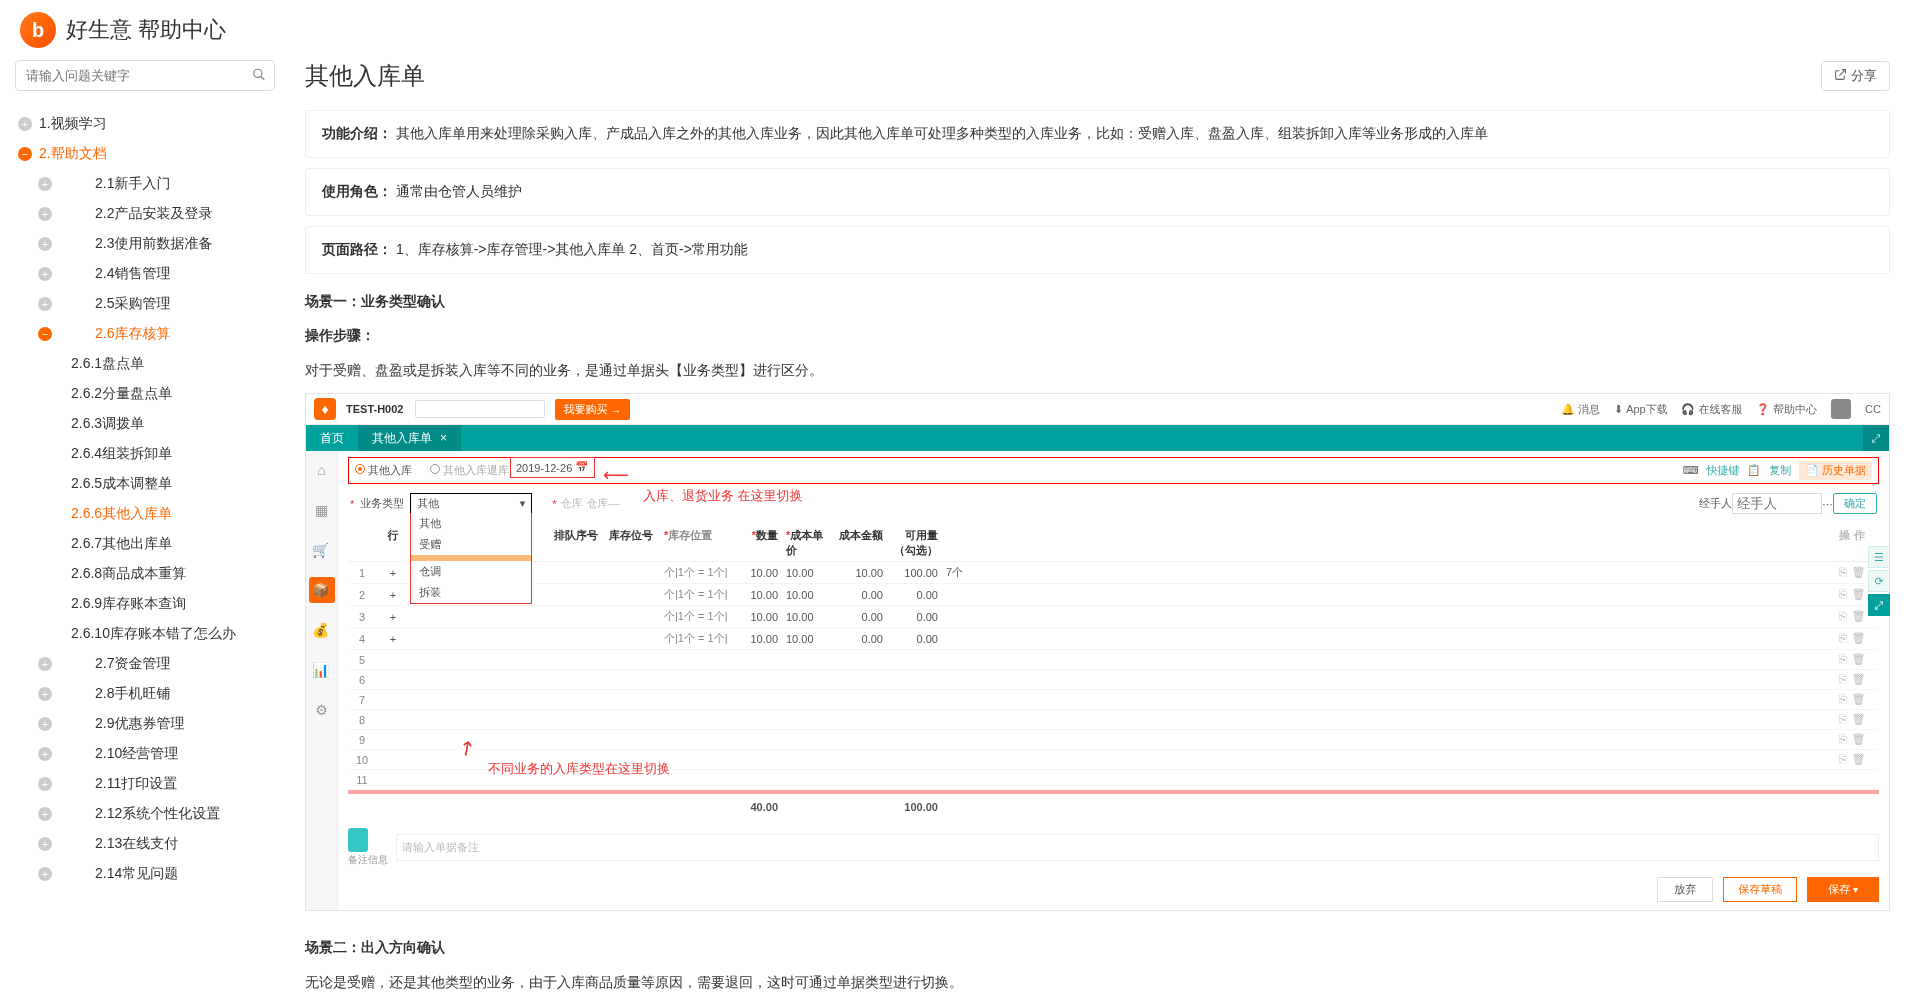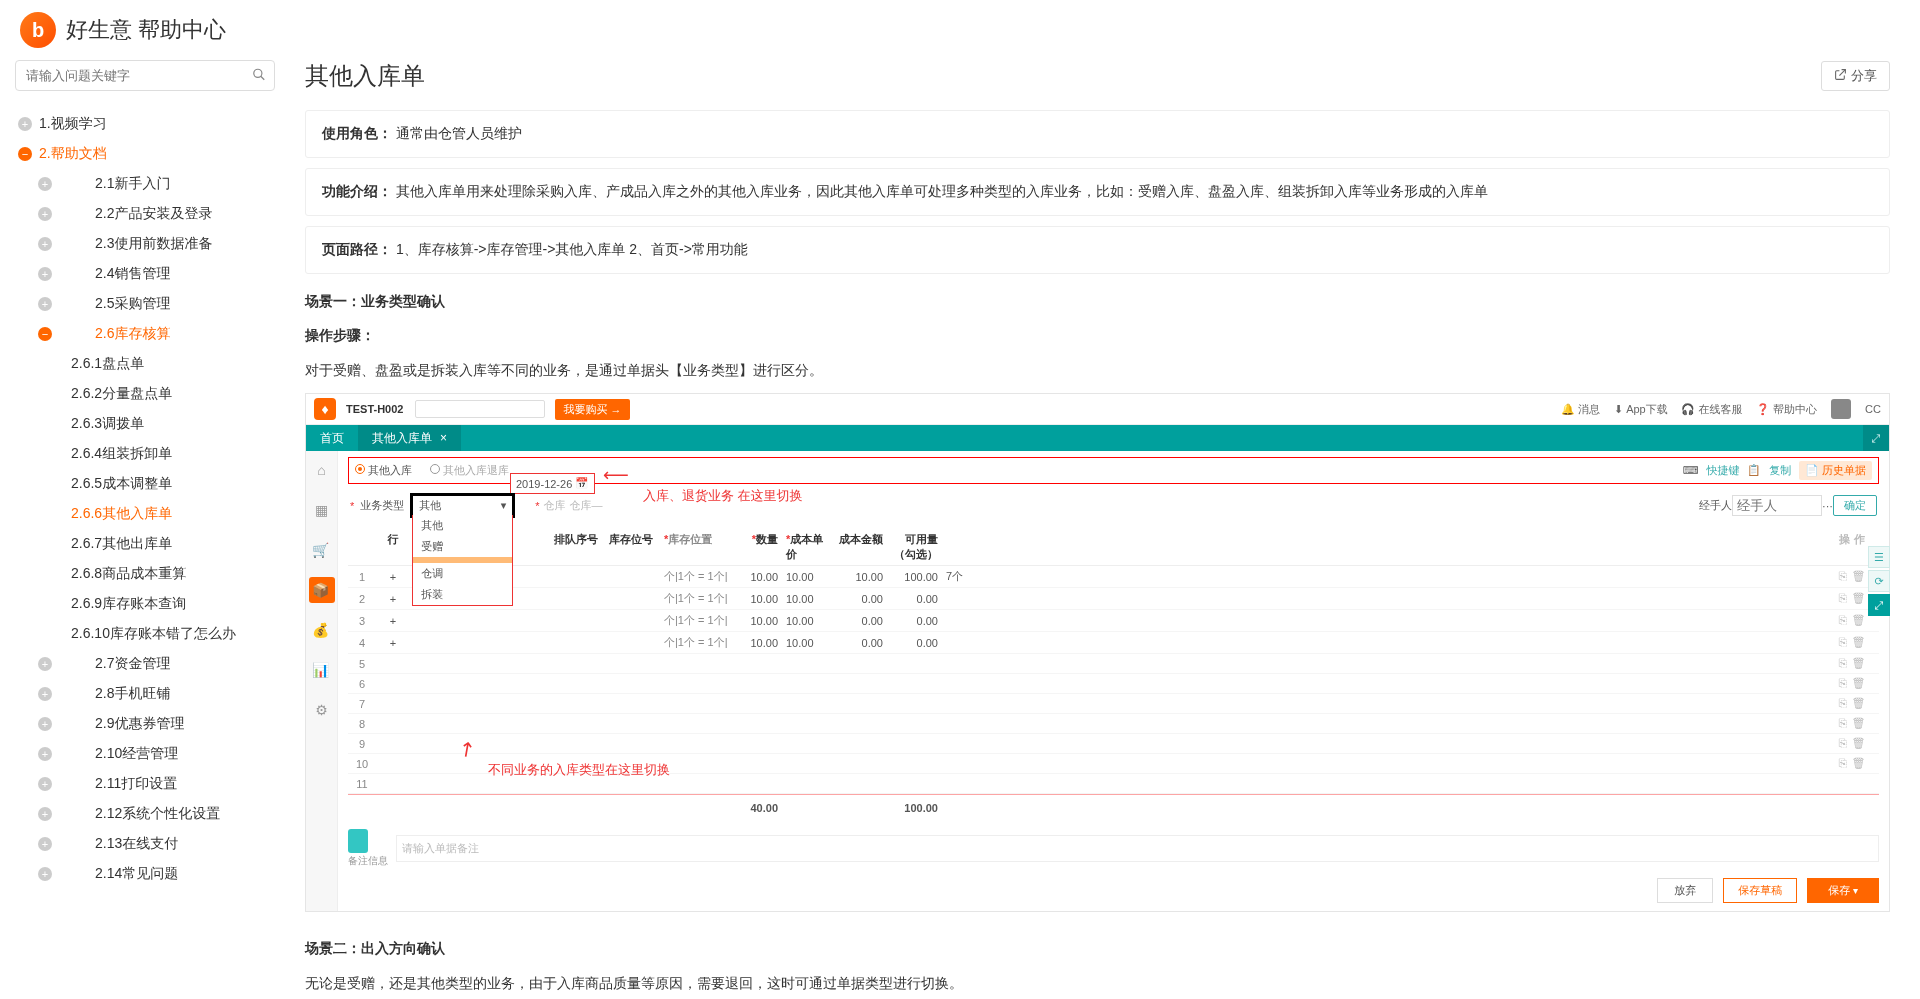--- a/index.html
+++ b/index.html
@@ -203,39 +203,39 @@
 .radio-dot.checked { border-color: #ff6600; }
 .row1-right {
   margin-left: auto; display:flex; align-items:center; gap: 8px;
   color:#555;
 }
 .row1-right .lnk { color: #33aaaa; }
 .row1-right .his-btn { background:#ffe8d5; color:#ff6600; padding:2px 6px; border-radius:2px; }
 
 .date-annot {
   position: absolute;
-  top: 22px; left: 172px;
+  top: 6px; left: 172px;
   padding: 3px 5px;
   display:flex; align-items:center; gap:3px;
   border: 1px solid #e33;
   background:#fff;
 }
 .annot-arrow1 { position:absolute; top:13px; left:265px; color:#e33; font-size:18px; }
 .annot-text1 { position:absolute; top:36px; left:305px; color:#e33; font-size:13px; }
 
 .form-row2 {
   display: flex; align-items: center;
   padding: 5px 2px; gap: 6px;
   margin-top: 4px;
 }
 .ast { color: #e33; }
 .dd-box {
   position: relative;
-  width: 105px;
-  border: 3px solid #000000;
+  width: 122px;
+  border: 1px solid #000000;
 }
 .dd-head { padding: 2px 6px; display:flex; justify-content:space-between; align-items:center; }
 .dd-list {
   position:absolute; left:-1px; top:100%;
   width: calc(100% + 2px);
   border: 1px solid #e33; border-top:none;
   background:#fff; z-index: 5;
 }
 .dd-list div { padding: 3px 8px; }
 .dd-list div.sel { background: #ffbb77; }
@@ -282,21 +282,21 @@
   color:#e33; font-size: 20px;
   transform: rotate(-35deg);
 }
 .annot-text2 {
   position:absolute; bottom: 132px; left: 150px;
   color:#e33; font-size: 13px;
 }
 
 .grid-total {
   display:flex; padding: 4px 0;
-  border-top: 1px solid #fca5a5;
+  border-top: 4px solid #fca5a5;
 }
 
 .right-tools {
   position: absolute; right: -1px; top: 95px;
   display:flex; flex-direction:column; gap:2px;
 }
 .right-tools div {
   width: 22px; height: 22px;
   background: #eef8f7; border:1px solid #cfeae8;
   display:flex; align-items:center; justify-content:center;
@@ -491,26 +491,26 @@
               <path d="M14 3h7v7"></path>
               <path d="M21 3l-11 11"></path>
               <path d="M19 14v5a2 2 0 0 1-2 2H5a2 2 0 0 1-2-2V7a2 2 0 0 1 2-2h5"></path>
             </svg>
         </span>
         <span>分享</span>
       </button>
     </div>
 
     <div class="info-box">
+      <span class="info-label">功能介绍：</span>
+      <span>其他入库单用来处理除采购入库、产成品入库之外的其他入库业务，因此其他入库单可处理多种类型的入库业务，比如：受赠入库、盘盈入库、组装拆卸入库等业务形成的入库单</span>
+    </div>
+    <div class="info-box">
       <span class="info-label">使用角色：</span>
       <span>通常由仓管人员维护</span>
-    </div>
-    <div class="info-box">
-      <span class="info-label">功能介绍：</span>
-      <span>其他入库单用来处理除采购入库、产成品入库之外的其他入库业务，因此其他入库单可处理多种类型的入库业务，比如：受赠入库、盘盈入库、组装拆卸入库等业务形成的入库单</span>
     </div>
     <div class="info-box">
       <span class="info-label">页面路径：</span>
       <span>1、库存核算-&gt;库存管理-&gt;其他入库单 2、首页-&gt;常用功能</span>
     </div>
 
     <div class="content-block">
       <p class="scene-title">场景一：业务类型确认</p>
       <p class="scene-title">操作步骤：</p>
       <p>对于受赠、盘盈或是拆装入库等不同的业务，是通过单据头【业务类型】进行区分。</p>

